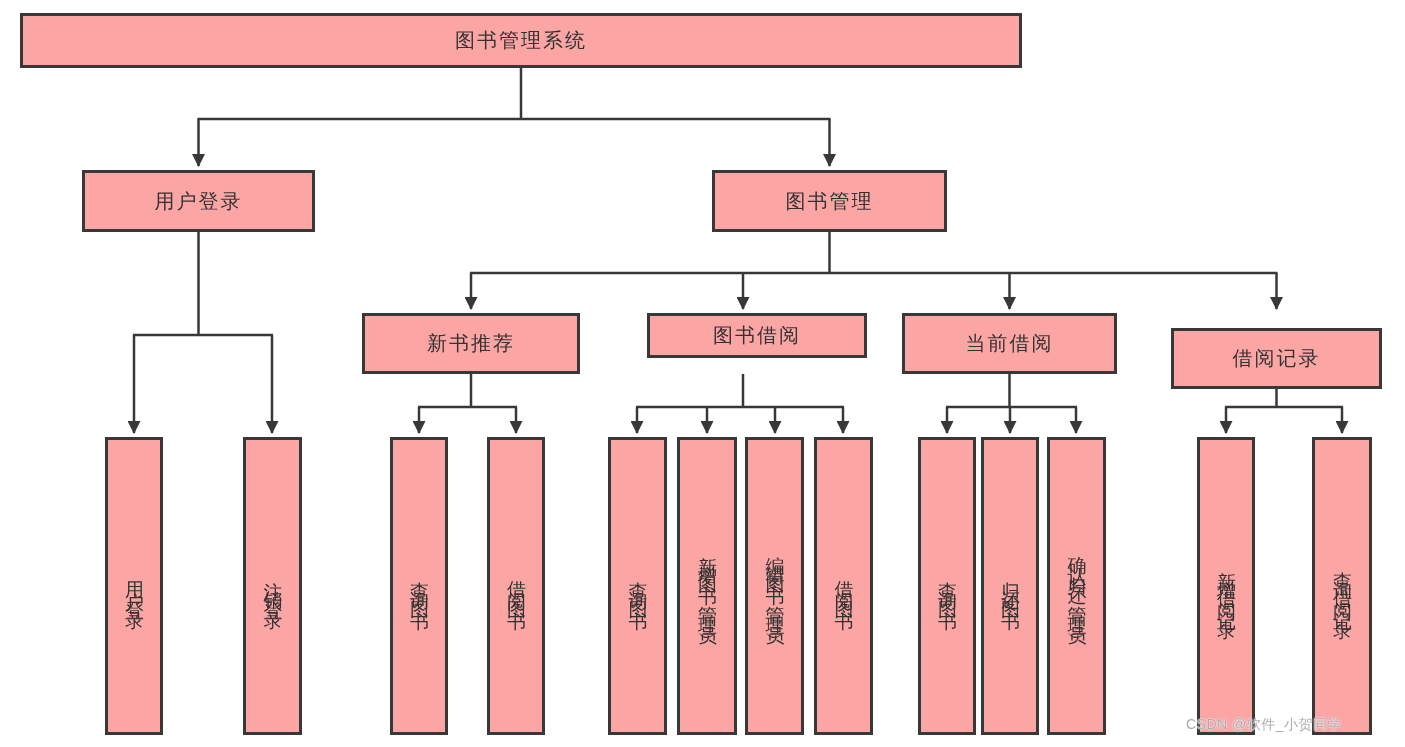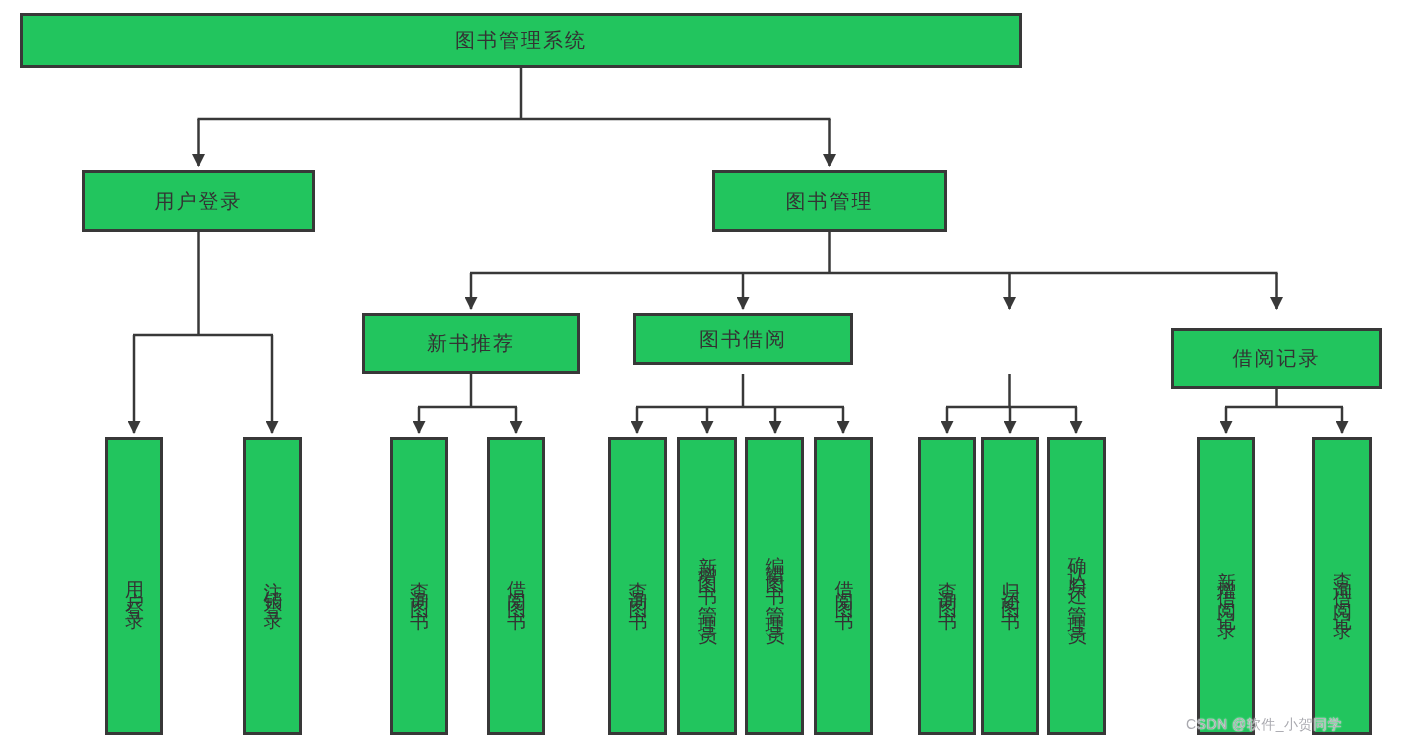--- a/index.html
+++ b/index.html
@@ -9,21 +9,21 @@
     height: 747px;
     background: #ffffff;
     font-family: "Liberation Sans", sans-serif;
     color: #333333;
     overflow: hidden;
   }
   .connectors { position: absolute; left: 0; top: 0; }
   .node {
     position: absolute;
     box-sizing: border-box;
-    background: #22c55e;
+    background: #fca5a5;
     border: 3px solid #383838;
     display: flex;
     align-items: center;
     justify-content: center;
     text-align: left;
   }
   .hnode { font-size: 20px; letter-spacing: 2px; }
   .vnode .vtext {
     writing-mode: vertical-rl;
     text-orientation: mixed;
@@ -105,22 +105,25 @@
   <div class="node hnode" style="left:82px;top:170px;width:233px;height:62px">
     <span>用户登录</span>
   </div>
   <div class="node hnode" style="left:362px;top:313px;width:218px;height:61px">
     <span>新书推荐</span>
   </div>
 
   <div class="node hnode" style="left:712px;top:170px;width:235px;height:62px">
     <span>图书管理</span>
   </div>
-  <div class="node hnode" style="left:633px;top:313px;width:220px;height:52px">
+  <div class="node hnode" style="left:647px;top:313px;width:220px;height:45px">
     <span>图书借阅</span>
+  </div>
+  <div class="node hnode" style="left:902px;top:313px;width:215px;height:61px">
+    <span>当前借阅</span>
   </div>
   <div class="node hnode" style="left:1171px;top:328px;width:211px;height:61px">
     <span>借阅记录</span>
   </div>
 
   <div class="node vnode" style="left:105px;top:437px;width:58px;height:298px">
     <span class="vtext">用户登录</span>
   </div>
   <div class="node vnode" style="left:243px;top:437px;width:59px;height:298px">
     <span class="vtext">注销登录</span>

